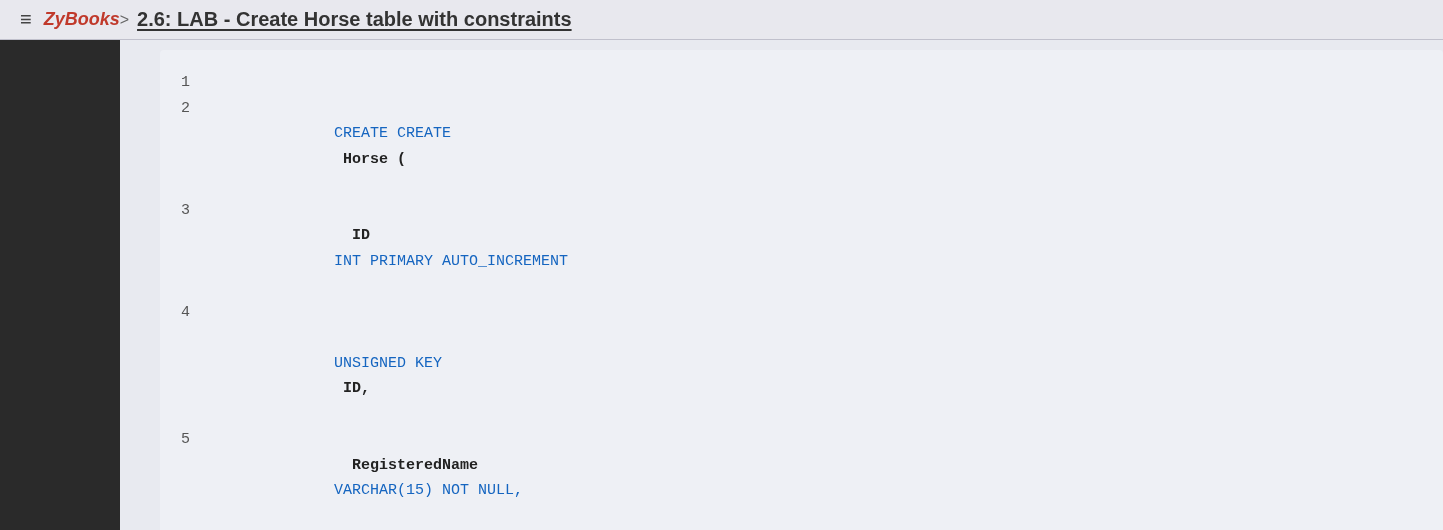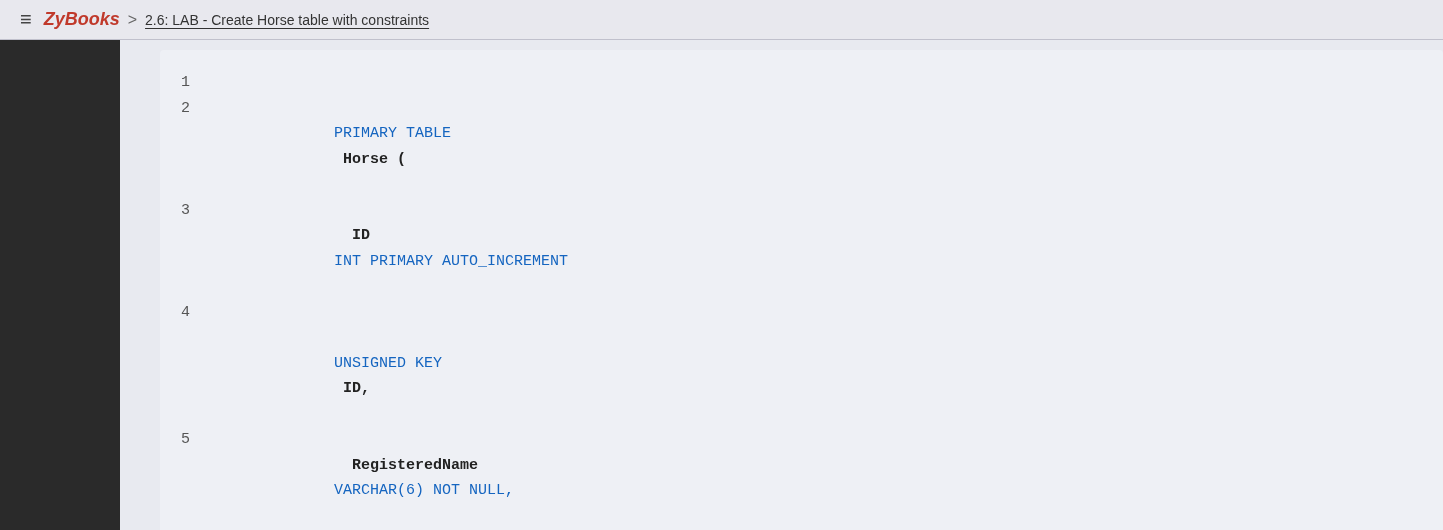--- a/index.html
+++ b/index.html
@@ -32,33 +32,32 @@
       color: #444;
       margin-right: 12px;
       cursor: pointer;
     }
 
     .brand-name {
       color: #c0392b;
       font-size: 18px;
       font-weight: bold;
       font-style: italic;
-      margin-right: 8px;
     }
 
     .chevron {
       color: #666;
       font-size: 16px;
       margin-right: 8px;
     }
 
     .page-title {
       color: #333;
-      font-size: 14px;
-      font-weight: 400;
+      font-size: 20px;
+      font-weight: 700;
       text-decoration: underline;
       text-underline-offset: 3px;
     }
 
     .main-content {
       flex: 1;
       background: #e8eaf0;
       display: flex;
       padding: 10px 0 10px 40px;
       position: relative;
@@ -133,21 +132,21 @@
         <tbody>
 
           <tr>
             <td class="line-num">1</td>
             <td class="code-line">&nbsp;</td>
           </tr>
 
           <tr>
             <td class="line-num">2</td>
             <td class="code-line">
-              <span class="kw-blue">PRIMARY TABLE</span>
+              <span class="kw-blue">CREATE CREATE</span>
               <span class="kw-normal"> Horse (</span>
             </td>
           </tr>
 
           <tr>
             <td class="line-num">3</td>
             <td class="code-line">
               <span class="kw-normal">  ID </span>
               <span class="kw-blue">INT PRIMARY AUTO_INCREMENT</span>
             </td>
@@ -159,21 +158,21 @@
               <span class="kw-normal">  </span>
               <span class="kw-blue">UNSIGNED KEY</span>
               <span class="kw-normal"> ID,</span>
             </td>
           </tr>
 
           <tr>
             <td class="line-num">5</td>
             <td class="code-line">
               <span class="kw-normal">  RegisteredName </span>
-              <span class="kw-blue">VARCHAR(6) NOT NULL,</span>
+              <span class="kw-blue">VARCHAR(15) NOT NULL,</span>
             </td>
           </tr>
 
           <tr>
             <td class="line-num">6</td>
             <td class="code-line">
               
               
               
             </td>

